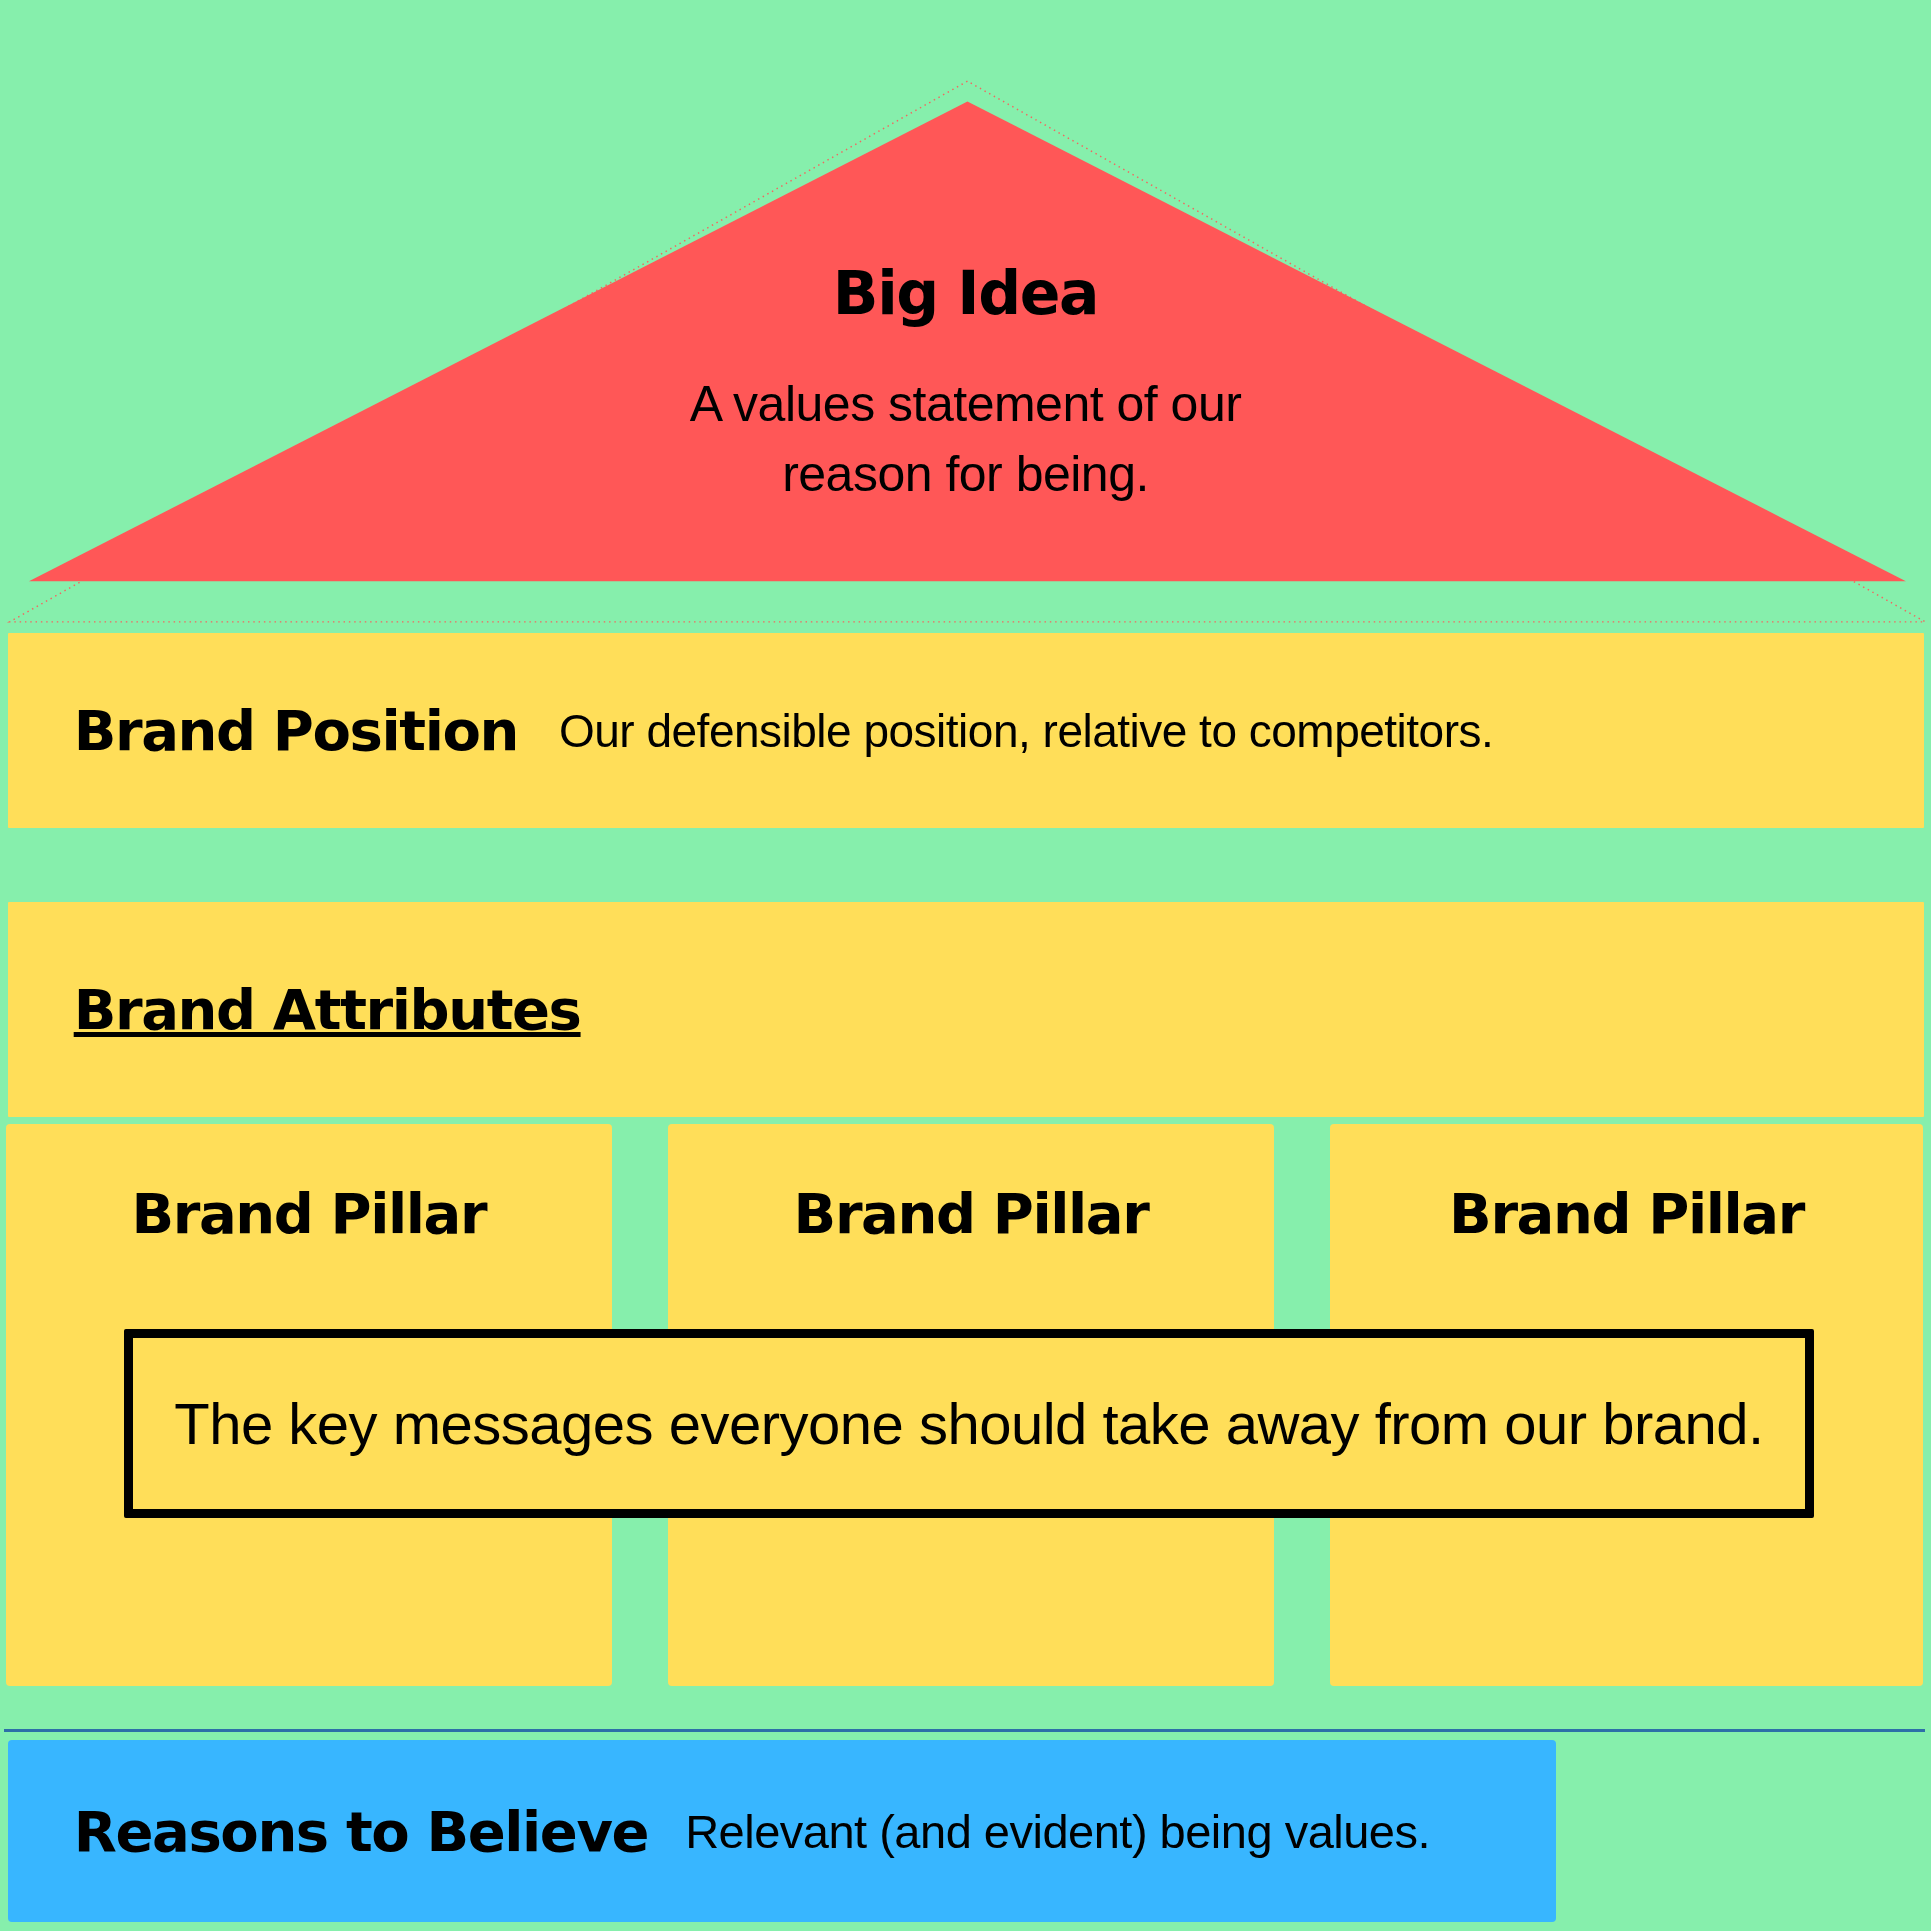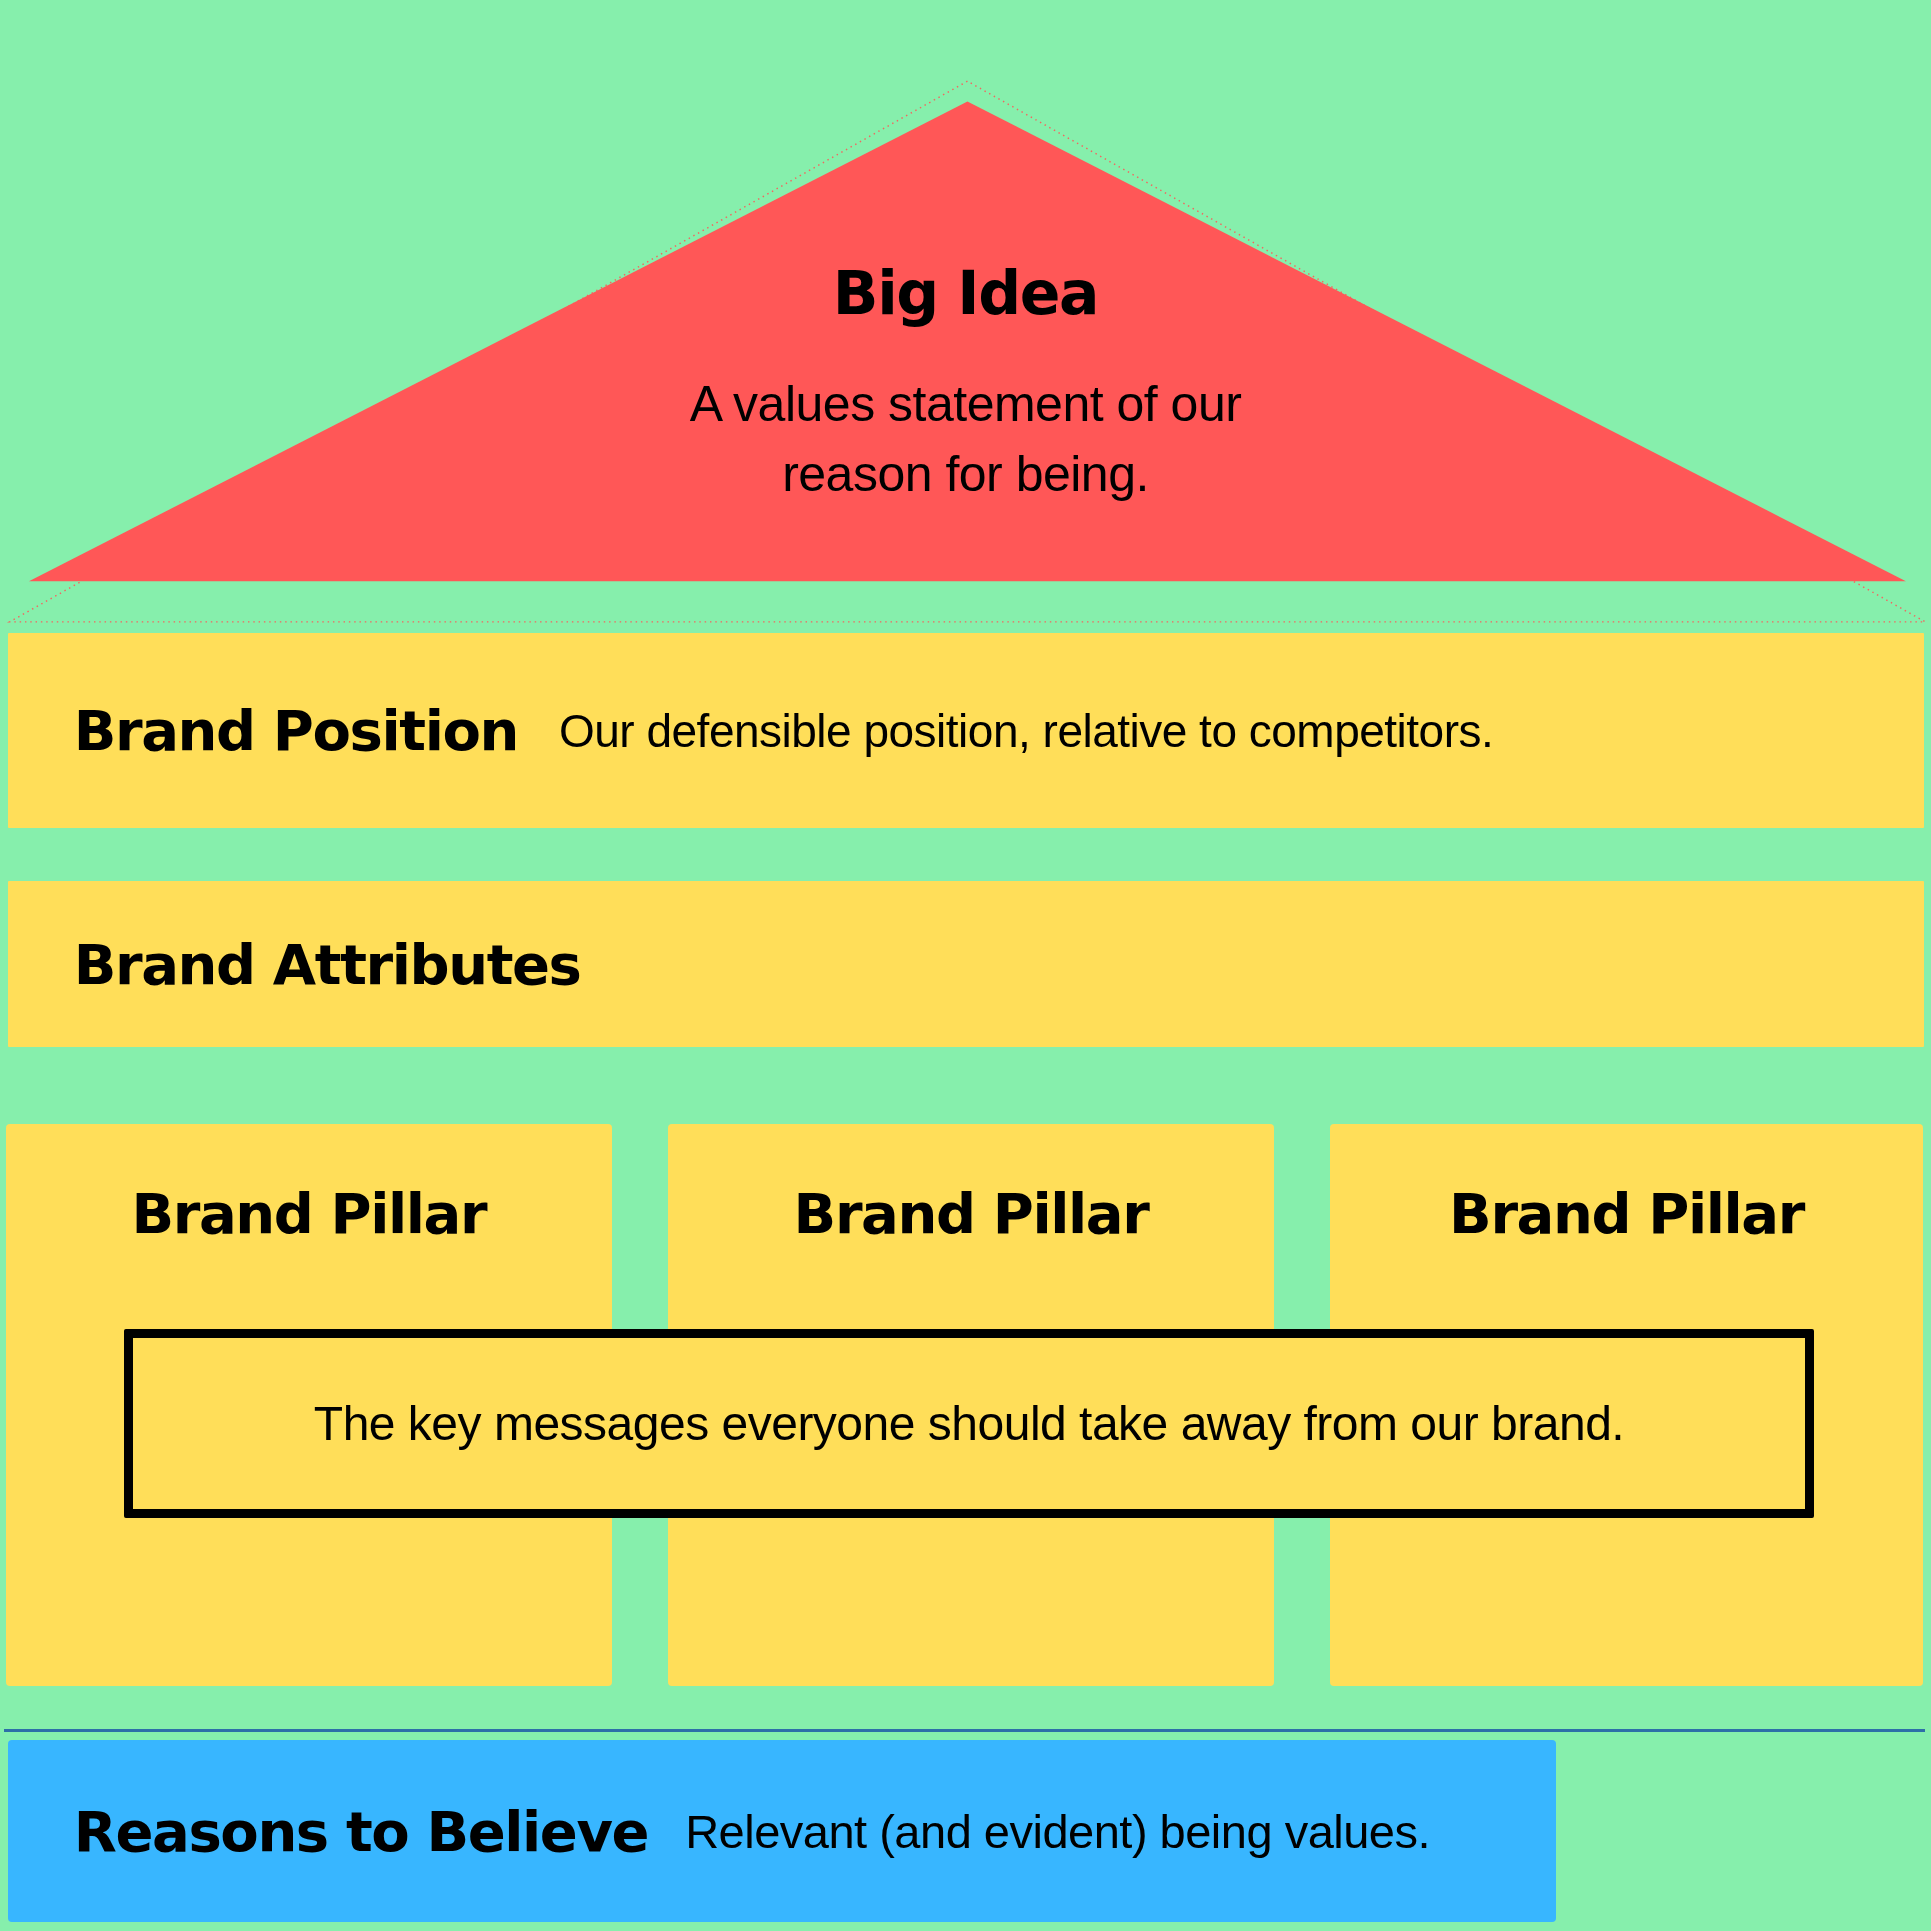--- a/index.html
+++ b/index.html
@@ -49,21 +49,21 @@
     width: 1916px;
     background: #FFDE59;
     border-radius: 1px;
     display: flex;
     align-items: center;
     gap: 41px;
     padding-left: 66px;
     box-sizing: border-box;
   }
   .bar-position { top: 633px; height: 195px; }
-  .bar-attributes { top: 881px; height: 166px; }
+  .bar-attributes { top: 902px; height: 215px; text-decoration: underline; }
   .bar-label {
     font-family: "DejaVu Sans", sans-serif;
     font-weight: 700;
     font-size: 56px;
     letter-spacing: -1.4px;
     white-space: nowrap;
   }
   .bar-desc {
     font-size: 46px;
     letter-spacing: -0.5px;
@@ -96,21 +96,21 @@
     height: 189px;
     box-sizing: border-box;
     background: #FFDE59;
     border: 9.7px solid #000;
     border-radius: 1.9px;
     display: flex;
     align-items: center;
     justify-content: center;
   }
   .key-text {
-    font-size: 48px;
+    font-size: 58px;
     letter-spacing: -0.5px;
     white-space: nowrap;
   }
   .blue-line {
     position: absolute;
     left: 3.9px;
     top: 1729px;
     width: 1921px;
     height: 2.9px;
     background: #2D6FA8;

